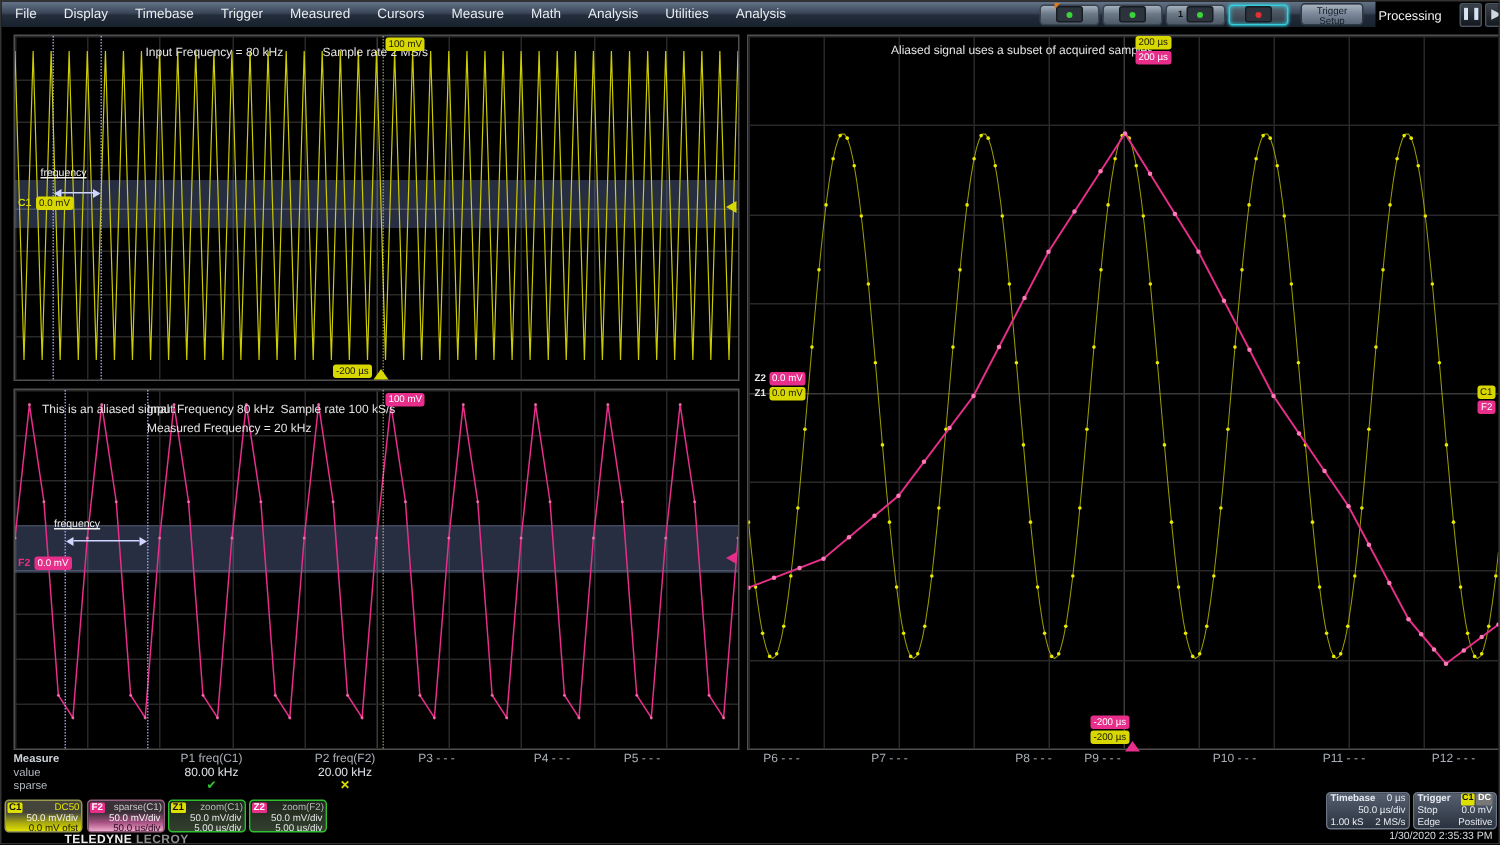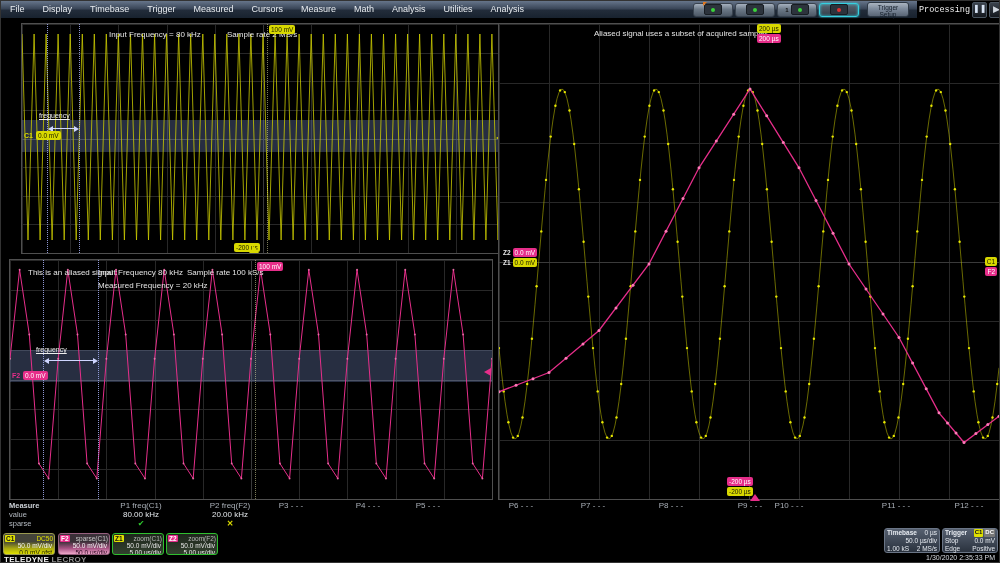--- a/index.html
+++ b/index.html
@@ -12,28 +12,28 @@
   .toolbar{position:absolute;left:692px;top:0;height:17px;display:flex;align-items:center;gap:2px;}
   .tmode{width:40px;height:14px;border-radius:3px;border:1px solid #39434f;
     background:linear-gradient(#a6b1bf,#6b7886 45%,#4e5a68);display:flex;align-items:center;justify-content:center;gap:2px;box-sizing:border-box;}
   .tmode.active{border:1px solid #35d0e0;background:linear-gradient(#5a6673,#323c48);box-shadow:0 0 3px #35d0e0 inset,0 0 2px #35d0e0;}
   .glyph{position:relative;width:16px;height:9px;background:#2c333c;border:1px solid #171c22;border-radius:2px;display:flex;align-items:center;justify-content:center;}
   .glyph .dot{width:4px;height:4px;border-radius:50%;}
   .glyph .corner{position:absolute;left:-2px;top:-3px;width:0;height:0;border-left:4px solid #e07820;border-bottom:4px solid transparent;}
   .pfx{font-size:6px;color:#111;font-weight:bold;}
   .tsetup{width:42px;height:15px;border-radius:3px;border:1px solid #2e3945;margin-left:6px;
     background:linear-gradient(#aab4c0,#7e8b9c 45%,#5a6676);color:#141e2a;font-size:6.5px;line-height:7px;text-align:center;padding-top:1px;box-sizing:border-box;}
-  .proc{font-size:8.5px;color:#f0f0f0;margin:0 0 0 8px;font-family:Liberation Mono, monospace;}
+  .proc{font-size:8.5px;color:#f0f0f0;margin:0 10px 0 8px;}
   .ctlbtn{width:13px;height:14px;border-radius:2px;border:1px solid #4a5560;background:linear-gradient(#3a424c,#14181e);
     color:#d8e4f4;font-size:8px;line-height:12px;text-align:center;}
   .ctlbtn.play{color:#cfd6de;font-size:9px;}
   
   .panel{position:absolute;background:#000;border:1px solid #4f4f4f;box-sizing:content-box;}
   .panel svg{position:absolute;left:0;top:0;}
-  #panel-tl{left:20px;top:22px;width:482px;height:229px;}
+  #panel-tl{left:8px;top:22px;width:482px;height:229px;}
   #panel-bl{left:8px;top:258px;width:482px;height:239px;}
   #panel-r{left:497px;top:22px;width:500px;height:475px;}
   .ann{position:absolute;font-size:8px;color:#e4e4e4;white-space:nowrap;}
   .cursorline{position:absolute;top:0;bottom:0;width:0;border-left:1px dotted rgba(165,175,245,.85);}
   .trigline{position:absolute;top:0;bottom:0;width:0;border-left:1px dotted rgba(225,225,160,.55);}
   .freq-label{position:absolute;font-size:7px;color:#eee;text-decoration:underline;white-space:nowrap;}
   .dbl-arrow{position:absolute;height:7px;display:flex;align-items:center;}
   .dbl-arrow .bar{flex:1;height:1px;background:#cfd6ff;}
   .dbl-arrow .ah{width:0;height:0;border-top:3px solid transparent;border-bottom:3px solid transparent;}
   .dbl-arrow .l{border-right:5px solid #cfd6ff;}
@@ -74,21 +74,21 @@
   .desc.z1 .hr,.desc.z2 .hr{color:#b8b8b8;}
   
   .infobox{position:absolute;top:527px;height:25px;border-radius:3px;border:1px solid #6a7586;
     background:linear-gradient(#566070,#2a323e);font-size:6.5px;color:#e6eaf0;box-sizing:border-box;padding:0 2px;}
   .infobox .row{display:flex;justify-content:space-between;line-height:8px;height:8px;}
   .infobox .t{font-weight:bold;}
   .badge{padding:0 1px;border-radius:1px;font-size:6px;line-height:7px;font-weight:bold;}
   .badge.y{background:#e0e000;color:#111;} .badge.g{background:#787878;color:#fff;}
   .timestamp{position:absolute;right:4px;top:553px;font-size:7px;color:#d8dce2;}
   .logo{position:absolute;left:3px;top:554px;font-size:8px;letter-spacing:.3px;}
-  .logo .b1{color:#f0f0f0;font-weight:bold;} .logo .b2{color:#909090;font-weight:bold;}
+  .logo .b1{color:#f0f0f0;font-weight:bold;margin-left:39px;} .logo .b2{color:#909090;font-weight:bold;}
 </style>
 </head>
 <body>
 
 <div class="screen">
 
   <div class="menubar">
     <div id="menu-items" style="display:flex">
         <span class="mitem">File</span>
         <span class="mitem">Display</span>
@@ -493,31 +493,31 @@
         <div class="mcol" style="left: 484px; top: 500px;">
           <div class="lab">P6 - - -</div>
           <div class="val"></div>
           <div class="st "></div>
         </div>
         <div class="mcol" style="left: 556px; top: 500px;">
           <div class="lab">P7 - - -</div>
           <div class="val"></div>
           <div class="st "></div>
         </div>
-        <div class="mcol" style="left: 634px; top: 500px;">
+        <div class="mcol" style="left: 652px; top: 500px;">
           <div class="lab">P8 - - -</div>
           <div class="val"></div>
           <div class="st "></div>
         </div>
-        <div class="mcol" style="left: 713px; top: 500px;">
+        <div class="mcol" style="left: 698px; top: 500px;">
           <div class="lab">P9 - - -</div>
           <div class="val"></div>
           <div class="st "></div>
         </div>
-        <div class="mcol" style="left: 752px; top: 500px;">
+        <div class="mcol" style="left: 786px; top: 500px;">
           <div class="lab">P10 - - -</div>
           <div class="val"></div>
           <div class="st "></div>
         </div>
         <div class="mcol" style="left: 859px; top: 500px;">
           <div class="lab">P11 - - -</div>
           <div class="val"></div>
           <div class="st "></div>
         </div>
         <div class="mcol" style="left: 932px; top: 500px;">

